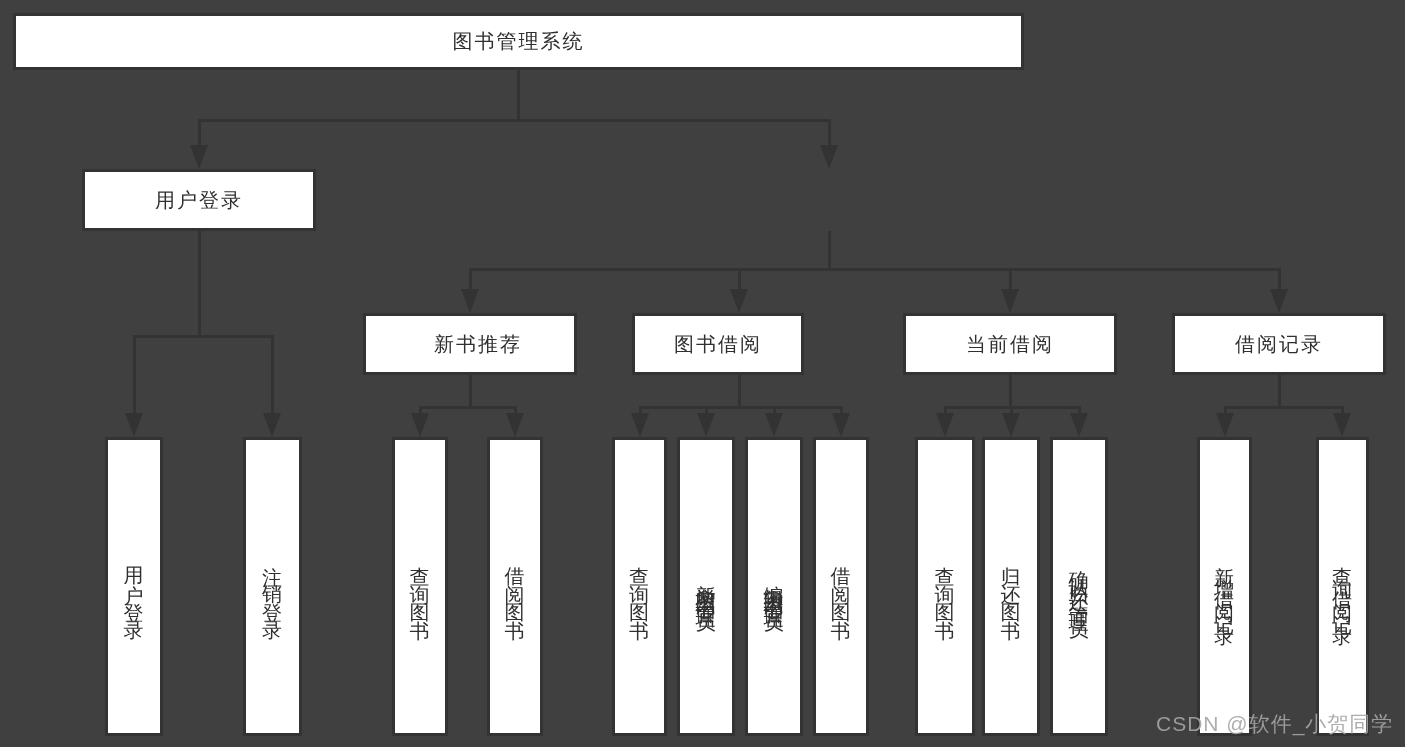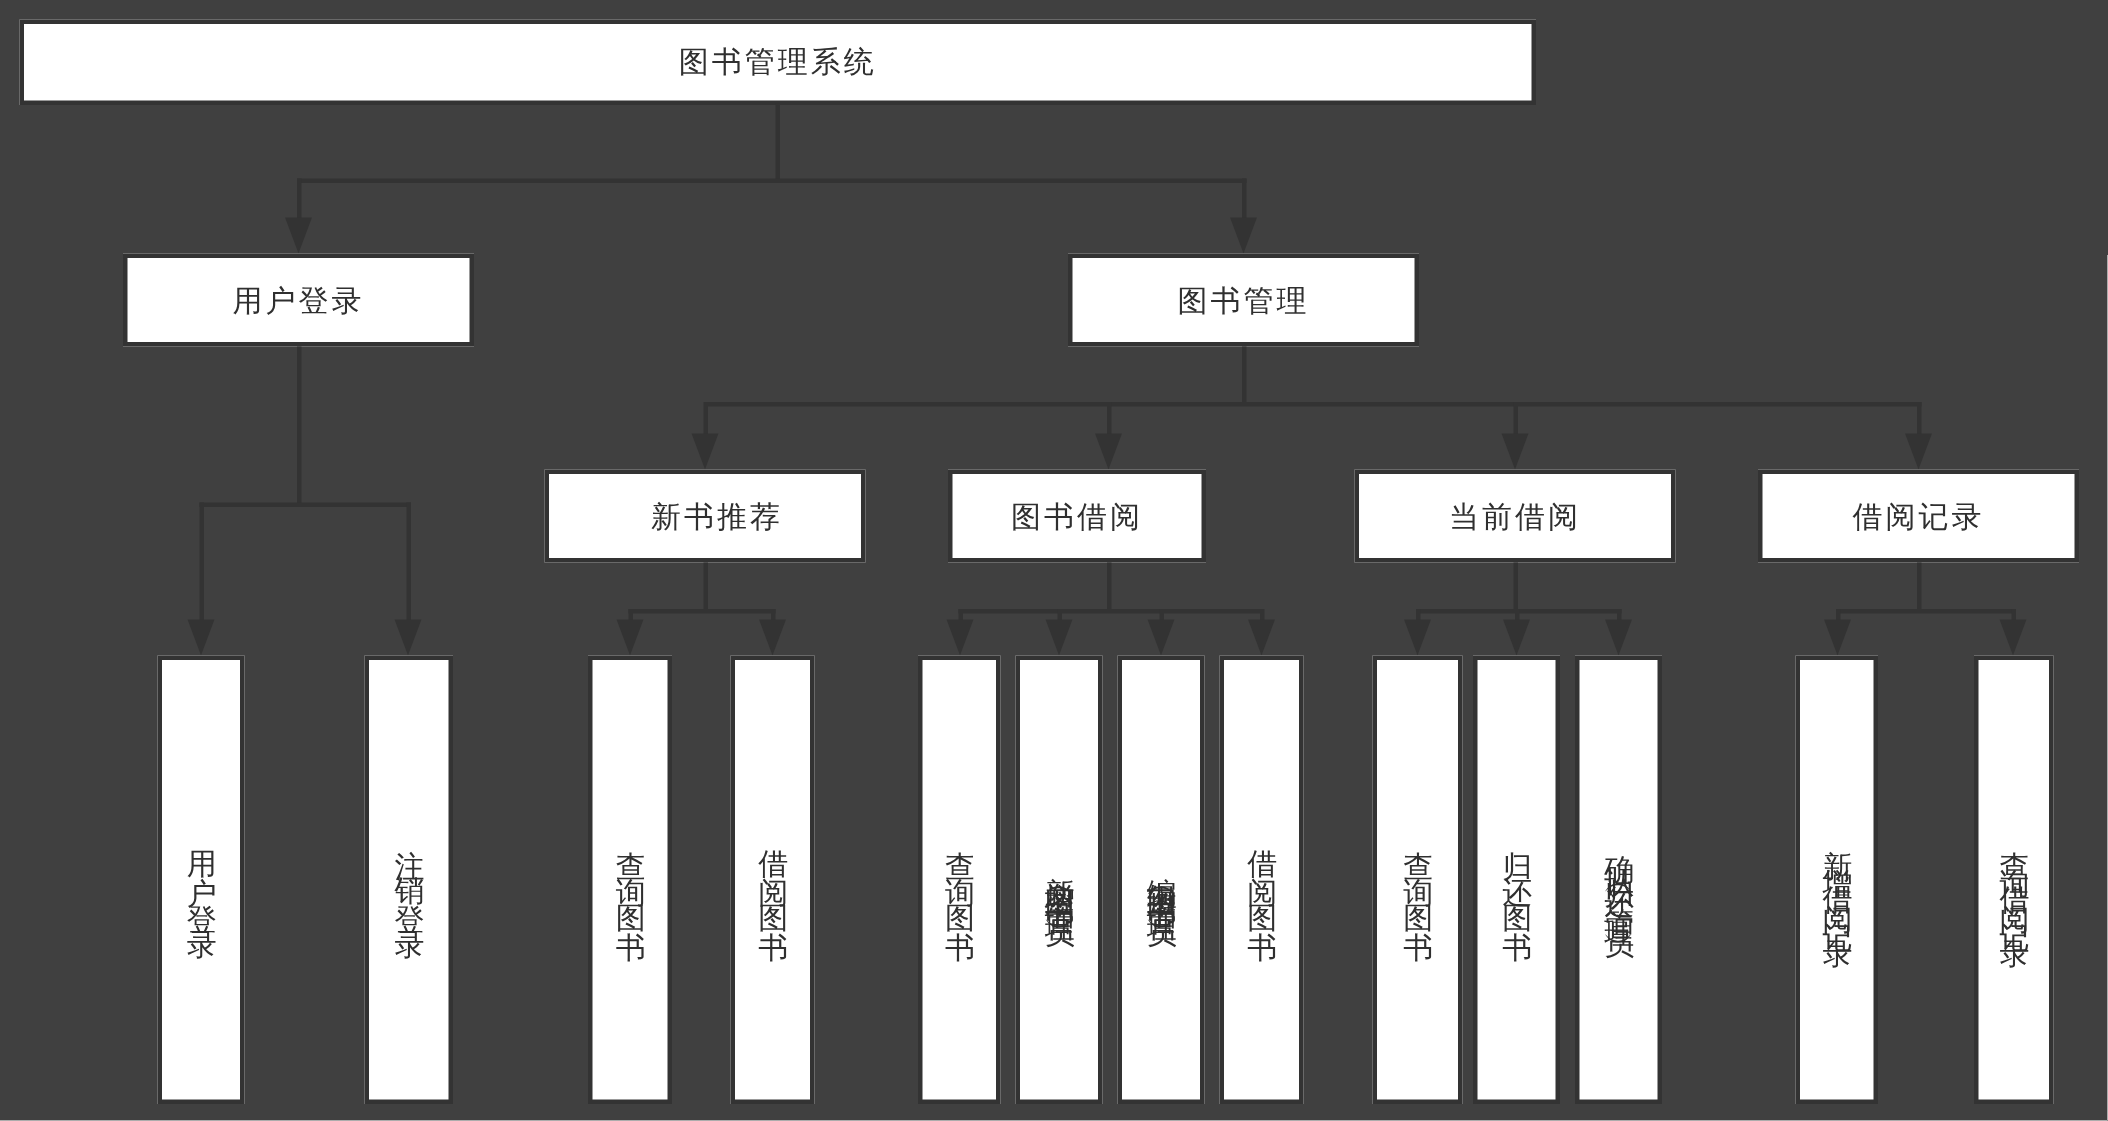--- a/index.html
+++ b/index.html
@@ -77,23 +77,20 @@
 
   <div class="l" style="left:517px; top:69px; width:3px; height:52px;"></div>
   <div class="l" style="left:198px; top:119px; width:633px; height:3px;"></div>
   <div class="l" style="left:198px; top:119px; width:3px; height:30px;"></div>
   <div class="arr" style="left:190px; top:145px;"></div>
   <div class="l" style="left:828px; top:119px; width:3px; height:30px;"></div>
   <div class="arr" style="left:820px; top:145px;"></div>
 
   <div class="box" style="left:82px; top:169px; width:234px; height:62px;">
     <span class="hlabel">用户登录</span>
-  </div>
-  <div class="box" style="left:712px; top:169px; width:234px; height:62px;">
-    <span class="hlabel">图书管理</span>
   </div>
 
   <div class="l" style="left:198px; top:231px; width:3px; height:106px;"></div>
   <div class="l" style="left:133px; top:335px; width:141px; height:3px;"></div>
   <div class="l" style="left:133px; top:335px; width:3px; height:80px;"></div>
   <div class="arr" style="left:125px; top:413px;"></div>
   <div class="l" style="left:271px; top:335px; width:3px; height:80px;"></div>
   <div class="arr" style="left:263px; top:413px;"></div>
 
   <div class="l" style="left:828px; top:231px; width:3px; height:39px;"></div>
@@ -191,14 +188,15 @@
     <span class="lsM">确认归还（管理员）</span>
   </div>
 
   <div class="box vbox" style="left:1197px; top:437px; width:55px; height:299px;">
     <span class="ls6">新增借阅记录</span>
   </div>
   <div class="box vbox" style="left:1316px; top:437px; width:53px; height:299px;">
     <span class="ls6">查询借阅记录</span>
   </div>
 
+  <div class="watermark">CSDN @软件_小贺同学</div>
 
 </div>
 
 </body></html>

